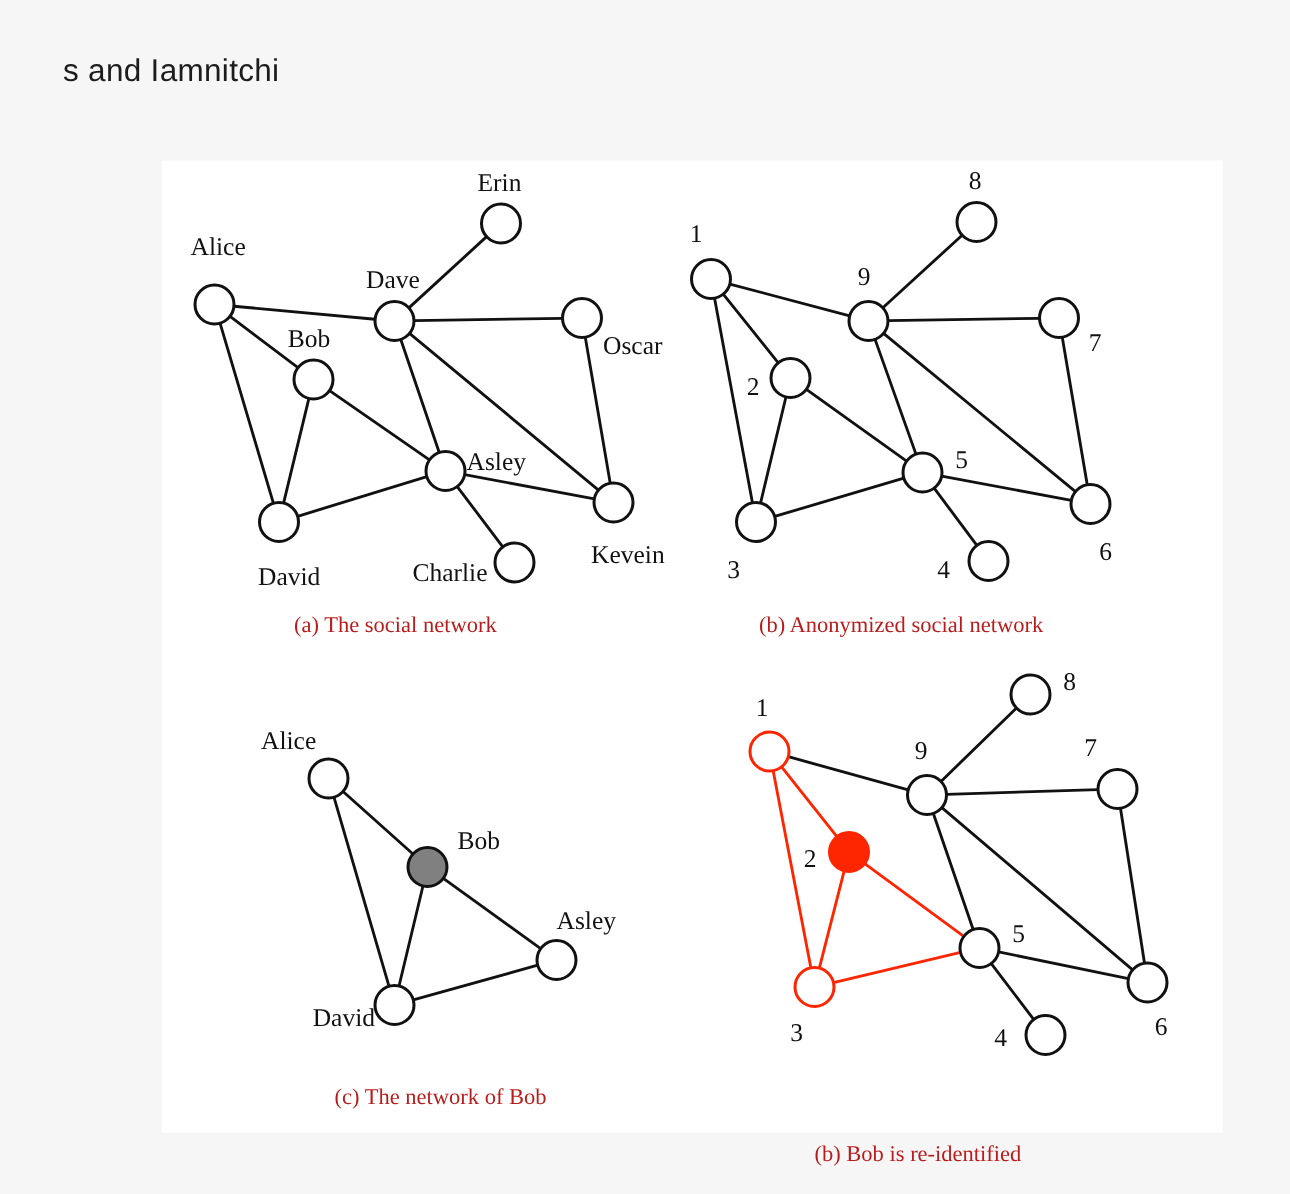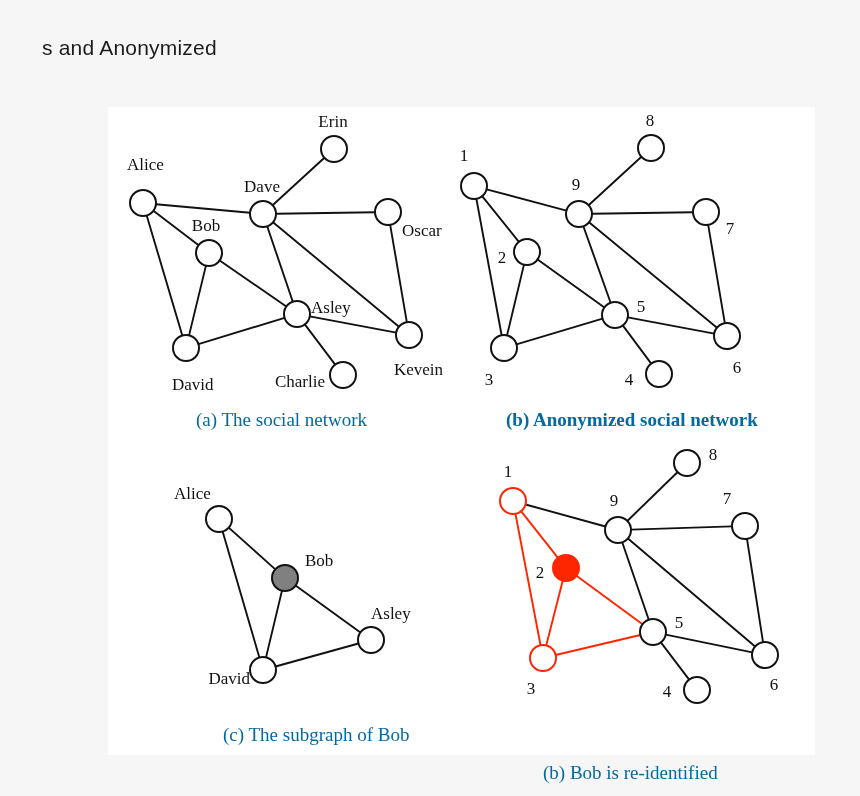--- a/index.html
+++ b/index.html
@@ -36,33 +36,33 @@
     position: absolute;
     left: 0;
     top: 0;
     width: 860px;
     height: 796px;
     pointer-events: none;
   }
   .caption {
     position: absolute;
     font-family: "Liberation Serif", "DejaVu Serif", serif;
-    font-size: 19px;
-    color: #0369a1;
+    font-size: 15px;
+    color: #b91c1c;
     white-space: nowrap;
   }
   #caption-a { left: 196px; top: 409px; }
-  #caption-b { left: 506px; top: 409px; font-weight: bold; }
+  #caption-b { left: 506px; top: 409px; }
   #caption-c { left: 223px; top: 724px; }
   #caption-d { left: 543px; top: 724px; margin-top: 38px; }
 </style>
 </head>
 <body>
 
-<div id="header-text">s and Anonymized</div>
+<div id="header-text">s and Iamnitchi</div>
 
 <div id="figure-panel"></div>
 
 <svg id="figure-svg" viewBox="0 0 860 796" xmlns="http://www.w3.org/2000/svg">
   <g id="svg-edges">
       <line x1="155.9457237593207" y1="204.1866913446044" x2="250.0542762406793" y2="212.8133086553956" stroke="#111111" stroke-width="1.9" stroke-linecap="round"></line>
       <line x1="153.36219792600212" y1="210.850149943941" x2="198.63780207399788" y2="245.149850056059" stroke="#111111" stroke-width="1.9" stroke-linecap="round"></line>
       <line x1="146.6960747808345" y1="215.46350798188374" x2="182.3039252191655" y2="335.5364920181163" stroke="#111111" stroke-width="1.9" stroke-linecap="round"></line>
       <line x1="205.94100638948885" y1="265.634973608633" x2="189.05899361051115" y2="335.365026391367" stroke="#111111" stroke-width="1.9" stroke-linecap="round"></line>
       <line x1="219.68412584806893" y1="260.4060417810478" x2="286.3158741519311" y2="306.5939582189522" stroke="#111111" stroke-width="1.9" stroke-linecap="round"></line>
@@ -169,14 +169,14 @@
       <text x="727" y="504" text-anchor="middle" fill="#111111" font-family="&quot;Liberation Serif&quot;, &quot;DejaVu Serif&quot;, serif" font-size="17">7</text>
       <text x="679" y="628" text-anchor="middle" fill="#111111" font-family="&quot;Liberation Serif&quot;, &quot;DejaVu Serif&quot;, serif" font-size="17">5</text>
       <text x="531" y="694" text-anchor="middle" fill="#111111" font-family="&quot;Liberation Serif&quot;, &quot;DejaVu Serif&quot;, serif" font-size="17">3</text>
       <text x="667" y="697" text-anchor="middle" fill="#111111" font-family="&quot;Liberation Serif&quot;, &quot;DejaVu Serif&quot;, serif" font-size="17">4</text>
       <text x="774" y="690" text-anchor="middle" fill="#111111" font-family="&quot;Liberation Serif&quot;, &quot;DejaVu Serif&quot;, serif" font-size="17">6</text>
     </g>
 </svg>
 
 <div class="caption" id="caption-a">(a) The social network</div>
 <div class="caption" id="caption-b">(b) Anonymized social network</div>
-<div class="caption" id="caption-c">(c) The subgraph of Bob</div>
+<div class="caption" id="caption-c">(c) The network of Bob</div>
 <div class="caption" id="caption-d">(b) Bob is re-identified</div>
 
 </body></html>

